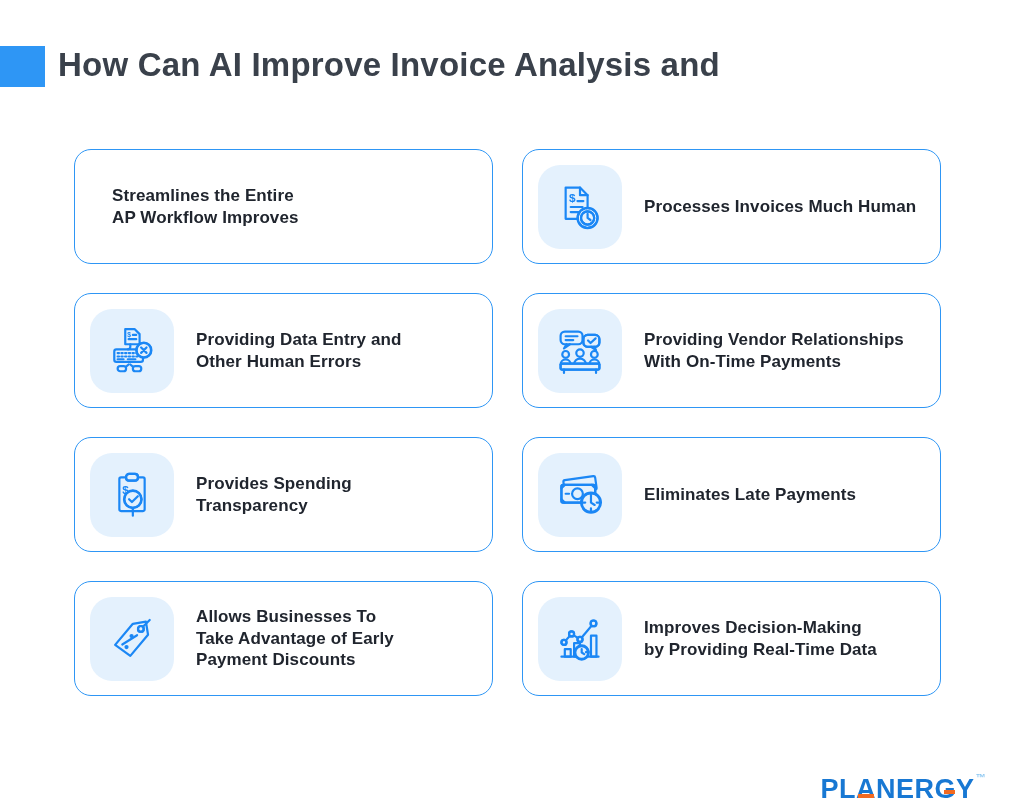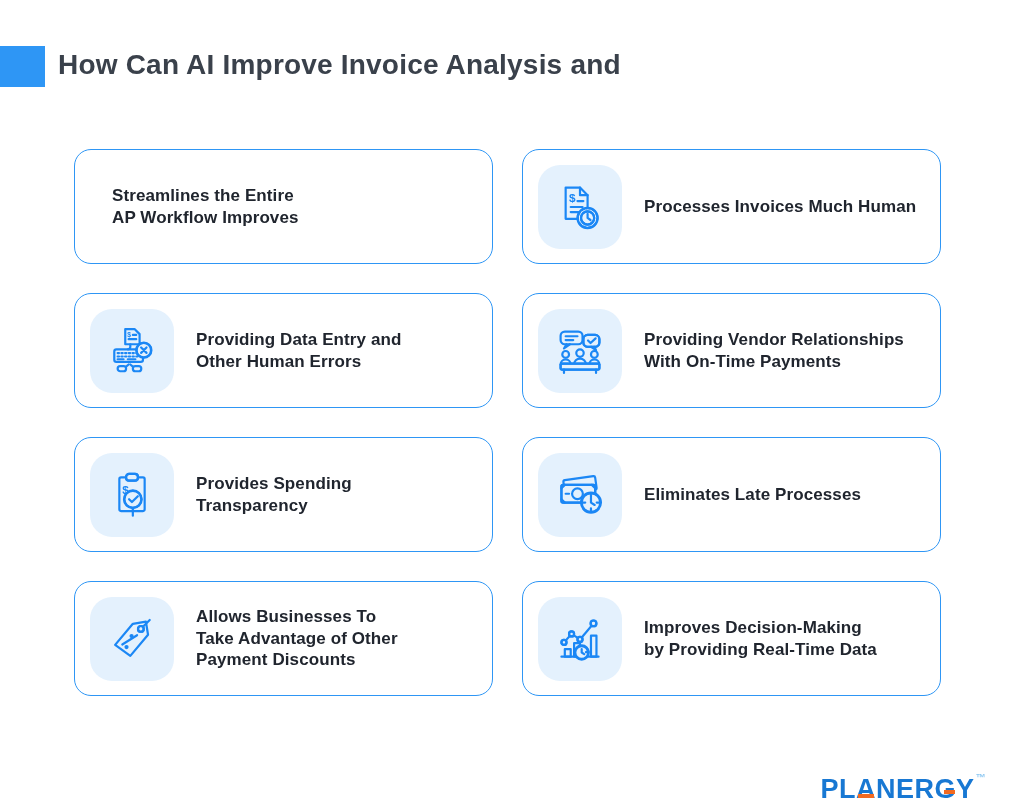--- a/index.html
+++ b/index.html
@@ -16,21 +16,21 @@
   body{
     width:1024px;height:806px;position:relative;overflow:hidden;
     font-family:"Liberation Sans",sans-serif;
   }
   .accent-bar{
     position:absolute;left:0;top:46px;width:45px;height:41px;
     background:var(--accent-blue);
   }
   .page-title{
     position:absolute;left:58px;top:44px;
-    font-size:28px;line-height:41px;font-weight:700;
+    font-size:33px;line-height:41px;font-weight:700;
     color:var(--title-text);letter-spacing:.2px;
   }
   .grid{
     position:absolute;left:74px;top:149px;width:867px;
     display:grid;grid-template-columns:419px 419px;
     column-gap:29px;row-gap:29px;
   }
   .card{
     height:115px;background:#fff;
     border:1.6px solid var(--accent-blue);
@@ -180,37 +180,37 @@
         <rect x="10" y="20" width="40" height="21" rx="2"></rect>
         <circle cx="29" cy="30.5" r="6.4"></circle>
         <path d="M15 30.5 h4"></path>
         <path d="M10 24 l4 -4 M46 20 l4 4 M10 37 l4 4"></path>
         <circle class="mask" cx="45" cy="41" r="11.8"></circle>
         <circle cx="45" cy="41" r="11"></circle>
         <path d="M45 31.8 v2.4 M54.2 41 h-2.4 M45 50.2 v-2.4 M35.8 41 h2.4"></path>
         <path d="M45 41 V35 M45 41 l4.4 2.8"></path>
       </svg>
     </div>
-    <div class="card-title">Eliminates Late Processes</div>
+    <div class="card-title">Eliminates Late Payments</div>
   </div>
 
   <div class="card">
     <div class="icon-tile">
       <svg width="54" height="54" viewBox="0 0 64 64">
         <path d="M12 39 L33 14 L48.5 11.5 L51 27 L30 52 Z"></path>
         <circle class="mask" cx="42.5" cy="20" r="3.4"></circle>
         <circle cx="42.5" cy="20" r="3.4"></circle>
         <path d="M45.5 17 l7.5 -7.5"></path>
         <circle class="dot" cx="31.5" cy="28.5" r="2.5"></circle>
         <circle class="dot" cx="25.5" cy="41.5" r="2.5"></circle>
         <path d="M20.5 38.5 L38 27.5"></path>
       </svg>
     </div>
     <div class="card-title">Allows Businesses To
-Take Advantage of Other
+Take Advantage of Early
 Payment Discounts</div>
   </div>
 
   <div class="card">
     <div class="icon-tile">
       <svg width="54" height="54" viewBox="0 0 64 64">
         <path d="M10 53 h44"></path>
         <rect x="14" y="44" width="7" height="9"></rect>
         <rect x="25" y="37" width="7" height="16"></rect>
         <rect x="45" y="28" width="6.5" height="25"></rect>

